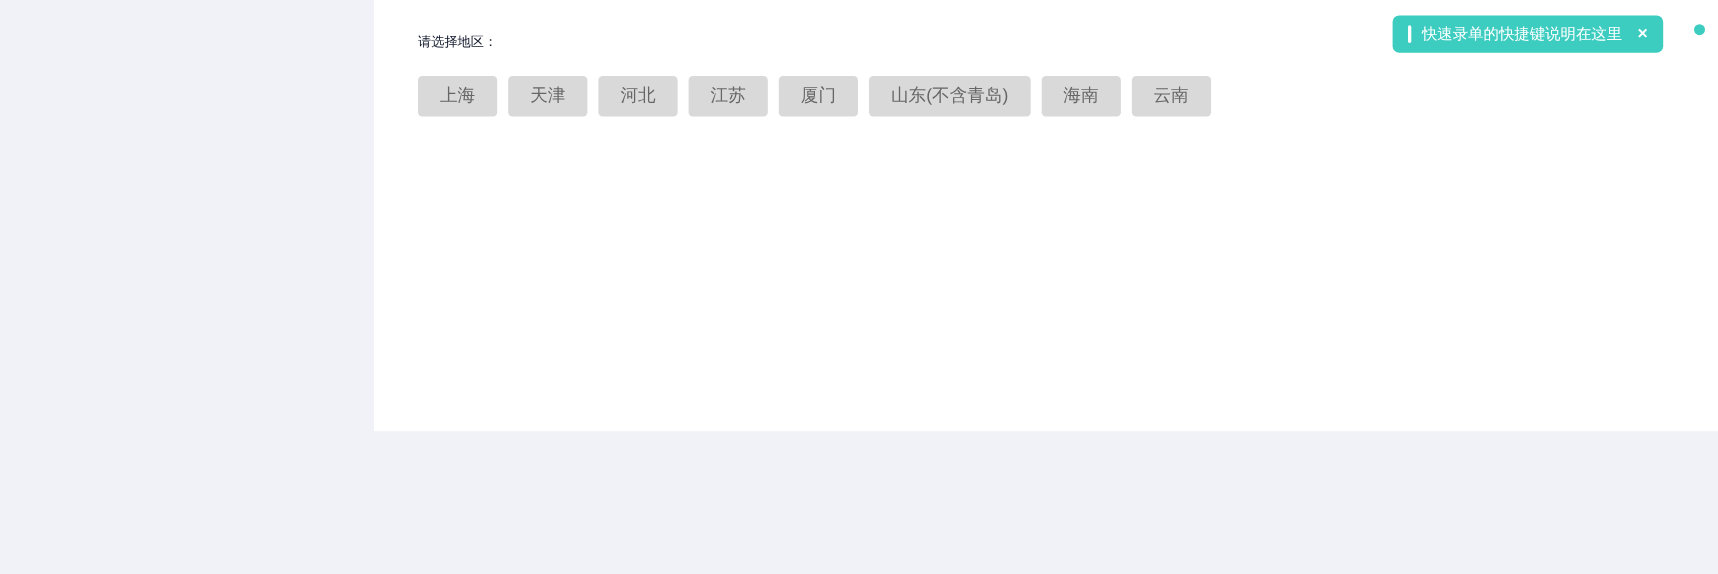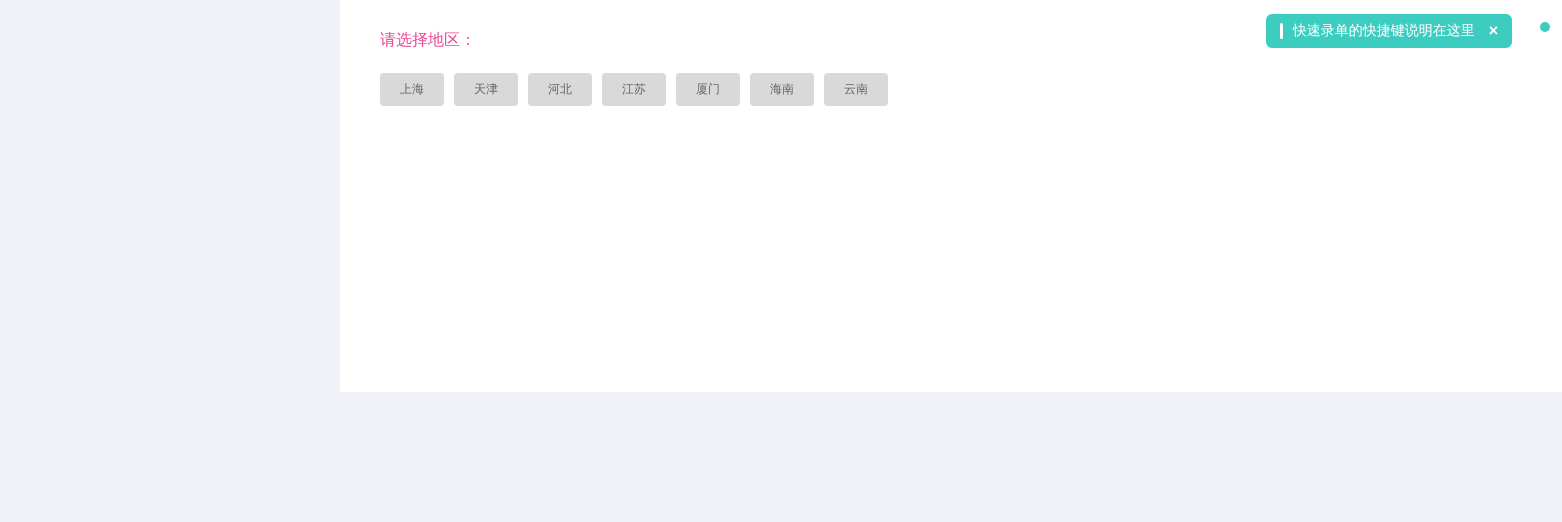--- a/index.html
+++ b/index.html
@@ -26,39 +26,39 @@
 
     .main-content {
       flex: 1;
       background: #ffffff;
       height: 392px;
       padding: 30px 30px 30px 40px;
       position: relative;
     }
 
     .region-label {
-      font-size: 16px;
-      color: #ec4899;
+      font-size: 12px;
+      color: #0f172a;
       font-weight: 500;
       margin-bottom: 22px;
     }
 
     .region-buttons {
       display: flex;
       flex-wrap: wrap;
       gap: 10px;
     }
 
     .region-btn {
       background: #d9d9d9;
       color: #666;
       border: none;
       border-radius: 4px;
       padding: 8px 20px;
-      font-size: 12px;
+      font-size: 16px;
       cursor: pointer;
       font-family: 'Microsoft YaHei', 'PingFang SC', sans-serif;
       white-space: nowrap;
     }
 
     .tooltip-bar {
       position: absolute;
       top: 14px;
       right: 50px;
       background: #3dcdc0;
@@ -117,17 +117,18 @@
   <div class="tooltip-dot"></div>
 
   <div class="region-label">请选择地区：</div>
 
   <div class="region-buttons">
   <button class="region-btn">上海</button>
       <button class="region-btn">天津</button>
       <button class="region-btn">河北</button>
       <button class="region-btn">江苏</button>
       <button class="region-btn">厦门</button>
+      <button class="region-btn">山东(不含青岛)</button>
       <button class="region-btn">海南</button>
       <button class="region-btn">云南</button>
     </div>
 
 </div>
 
 </body></html>

